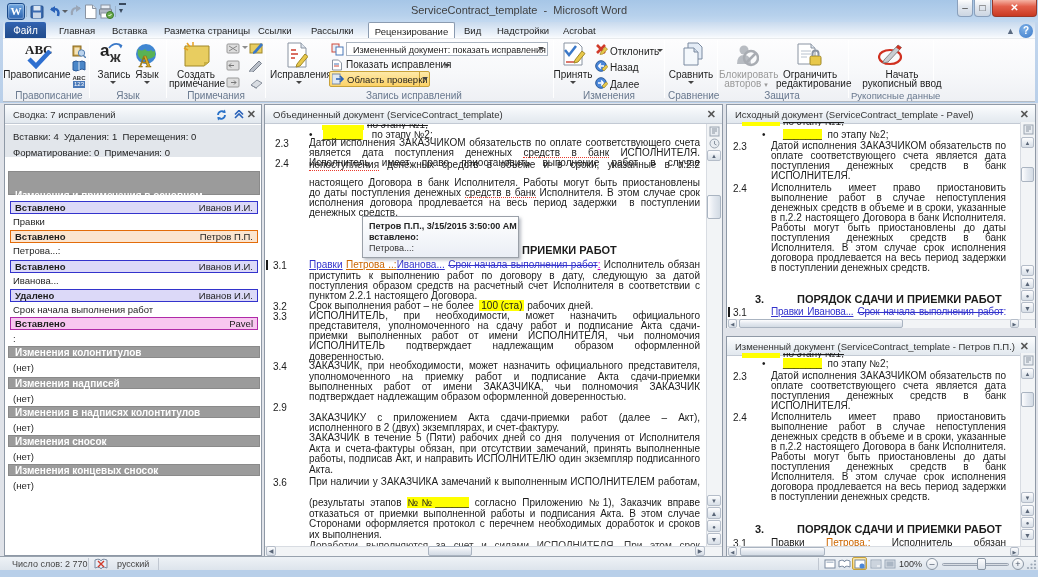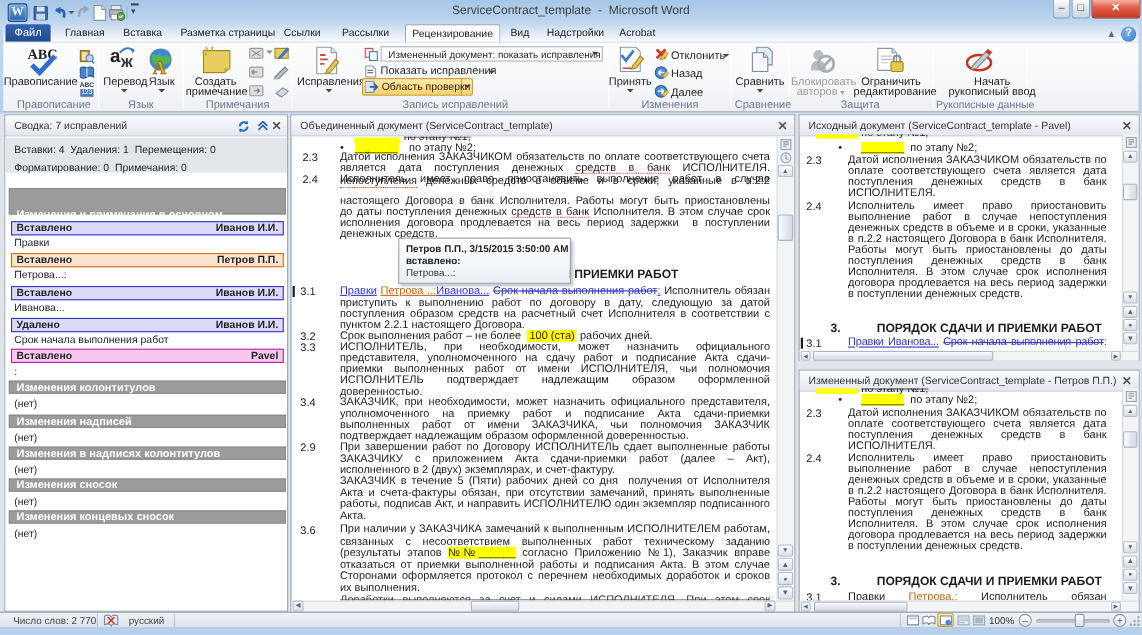--- a/index.html
+++ b/index.html
@@ -50,21 +50,21 @@
 .sbv{position:absolute;background:#f2f4f6;border-left:1px solid #d8dce2}
 .sbh{position:absolute;background:#f2f4f6;border-top:1px solid #d8dce2}
 .sbtn{position:absolute;background:linear-gradient(#fdfdfe,#e9edf2 50%,#d8dfe7);border:1px solid #b5bdc9;border-radius:2px;color:#5a6678;text-align:center}
 .thumb{position:absolute;background:linear-gradient(90deg,#fdfdfe,#e4e9f0 50%,#d3dbe4);border:1px solid #aab4c1;border-radius:2px}
 .thumbh{position:absolute;background:linear-gradient(#fdfdfe,#e4e9f0 50%,#d3dbe4);border:1px solid #aab4c1;border-radius:2px}
 
 .sumtxt{position:absolute;font-size:9.5px;color:#1e1e1e;white-space:nowrap}
 .ghead{position:absolute;left:3px;width:252px;background:#9b9b9b;border:1px solid #8a8a8a;color:#fff;font-weight:bold;font-size:10px;padding-left:6px}
 .rbar{position:absolute;left:5px;width:248px;height:13px;font-size:9.5px;font-weight:bold;color:#1e1e1e;line-height:11px}
 .rbar b.l{position:absolute;left:4px;top:0;font-weight:bold}
-.rbar b.r{position:absolute;right:4px;top:0;font-weight:bold}
+.rbar b.r{position:absolute;right:4px;top:0;font-weight:normal}
 
 #status{position:absolute;left:0;top:556px;width:1038px;height:14px;background:linear-gradient(#eef2f6,#dde4ec);border-top:1px solid #98a2ae;font-size:9px;color:#444}
 #frame{position:absolute;left:0;top:570px;width:1038px;height:7px;background:#b8cfe9}
 .ssep{position:absolute;top:1px;height:12px;width:1px;background:#c0c7d1}
 </style></head>
 <body>
 <div id="win">
 
 <div id="title">
   <div class="t">ServiceContract_template&nbsp; -&nbsp; Microsoft Word</div>
@@ -161,21 +161,21 @@
       </svg>
   <div class="abs" style="left:72px;top:75px;width:14px;height:6px;font-size:6px;font-weight:bold;color:#333;line-height:6px;text-align:center">ABC</div>
   <div class="abs" style="left:73px;top:81px;width:12px;height:7px;background:#4a79b8;color:#fff;font-size:6px;line-height:7px;text-align:center">123</div>
 
   <div class="abs" style="left:100px;top:42px;font-size:17px;font-weight:bold;color:#222;line-height:17px">a</div>
   <div class="abs" style="left:110px;top:49px;font-size:15px;font-weight:bold;color:#333;line-height:15px">ж</div>
   <svg class="abs" style="left:107px;top:42px" width="18" height="8">
         <path d="M2 6 Q8 -1 15 4" fill="none" stroke="#3a78c8" stroke-width="1.8"></path>
         <path d="M15 4 l-3.5 -1 l2.5 3.5 z" fill="#3a78c8"></path>
       </svg>
-  <div class="btxt abs" style="left:93px;top:71px;width:42px">Перевод</div>
+  <div class="btxt abs" style="left:93px;top:71px;width:42px">Запись</div>
   <div class="dar abs" style="left:110px;top:81px"></div>
   <svg class="abs" style="left:135px;top:43px" width="26" height="26">
         <circle cx="11" cy="11" r="10" fill="#3f86d2"></circle>
         <path d="M3 6 q4 3 7 0 q3 4 6 1 q3 3 4 0 l0 6 q-5 4 -9 3 q-5 2 -7 -2 q-2 -3 -1 -8z" fill="#58b254"></path>
         <text x="10" y="24" font-size="17" font-weight="bold" fill="#d8a826" stroke="#8a6a10" stroke-width=".6" text-anchor="middle" font-family="Liberation Serif">A</text>
       </svg>
   <div class="btxt abs" style="left:128px;top:71px;width:38px">Язык</div>
   <div class="dar abs" style="left:144px;top:81px"></div>
 
   <svg class="abs" style="left:182px;top:42px" width="30" height="25">
@@ -421,30 +421,28 @@
     <div class="j mj" style="top:196.9px">представителя, уполномоченного на сдачу работ и подписание Акта сдачи-</div>
     <div class="j mj" style="top:217.3px">ИСПОЛНИТЕЛЬ подтверждает надлежащим образом оформленной</div>
     <div class="j mj" style="top:207.1px">приемки выполненных работ от имени ИСПОЛНИТЕЛЯ, чьи полномочия</div>
     <div class="j mj last" style="top:227.5px">доверенностью.</div>
     <span class="num" style="left:8px;top:237.4px">3.4</span>
     <div class="j mj" style="top:237.4px">ЗАКАЗЧИК, при необходимости, может назначить официального представителя,</div>
     <div class="j mj" style="top:247.6px">уполномоченного на приемку работ и подписание Акта сдачи-приемки</div>
     <div class="j mj" style="top:257.8px">выполненных работ от имени ЗАКАЗЧИКА, чьи полномочия ЗАКАЗЧИК</div>
     <div class="j mj last" style="top:268px">подтверждает надлежащим образом оформленной доверенностью.</div>
     <span class="num" style="left:8px;top:278.4px">2.9</span>
-    <div class="j mj" style="top:278.4px">При завершении работ по Договору ИСПОЛНИТЕЛЬ сдает выполненные работы</div>
     <div class="j mj" style="top:288.7px">ЗАКАЗЧИКУ с приложением Акта сдачи-приемки работ (далее – Акт),</div>
     <div class="j mj last" style="top:299px">исполненного в 2 (двух) экземплярах, и счет-фактуру.</div>
     <div class="j mj" style="top:309.3px">ЗАКАЗЧИК в течение 5 (Пяти) рабочих дней со дня&nbsp; получения от Исполнителя</div>
     <div class="j mj" style="top:319.6px">Акта и счета-фактуры обязан, при отсутствии замечаний, принять выполненные</div>
     <div class="j mj last" style="top:341px">Акта.</div>
     <div class="j mj" style="top:329.9px">работы, подписав Акт, и направить ИСПОЛНИТЕЛЮ один экземпляр подписанного</div>
     <span class="num" style="left:8px;top:353.2px">3.6</span>
     <div class="j mj" style="top:353.2px">При наличии у ЗАКАЗЧИКА замечаний к выполненным ИСПОЛНИТЕЛЕМ работам,</div>
-    <div class="j mj" style="top:363.5px">связанных с несоответствием выполненных работ техническому заданию</div>
     <div class="j mj" style="top:373.9px">(результаты этапов <span class="hl">№№______</span> согласно Приложению №1), Заказчик вправе</div>
     <div class="j mj" style="top:384.6px">отказаться от приемки выполненной работы и подписания Акта. В этом случае</div>
     <div class="j mj" style="top:395.3px">Сторонами оформляется протокол с перечнем необходимых доработок и сроков</div>
     <div class="j mj last" style="top:406.2px">их выполнения.</div>
     <div class="j mj strike" style="top:416.5px;color:#3a3a3a">Доработки выполняются за счет и силами ИСПОЛНИТЕЛЯ. При этом срок</div>
   </div>
 
   <div class="abs" style="left:97px;top:111px;width:157px;height:42px;background:linear-gradient(#ffffff,#eaeef5);border:1px solid #9aa0a8;box-shadow:2px 2px 3px rgba(80,90,110,.4);z-index:5">
     <div class="abs" style="left:6px;top:4px;font-size:9px;font-weight:bold;color:#222;white-space:nowrap">Петров П.П., 3/15/2015 3:50:00 AM</div>
     <div class="abs" style="left:6px;top:15px;font-size:9px;font-weight:bold;color:#222">вставлено:</div>

